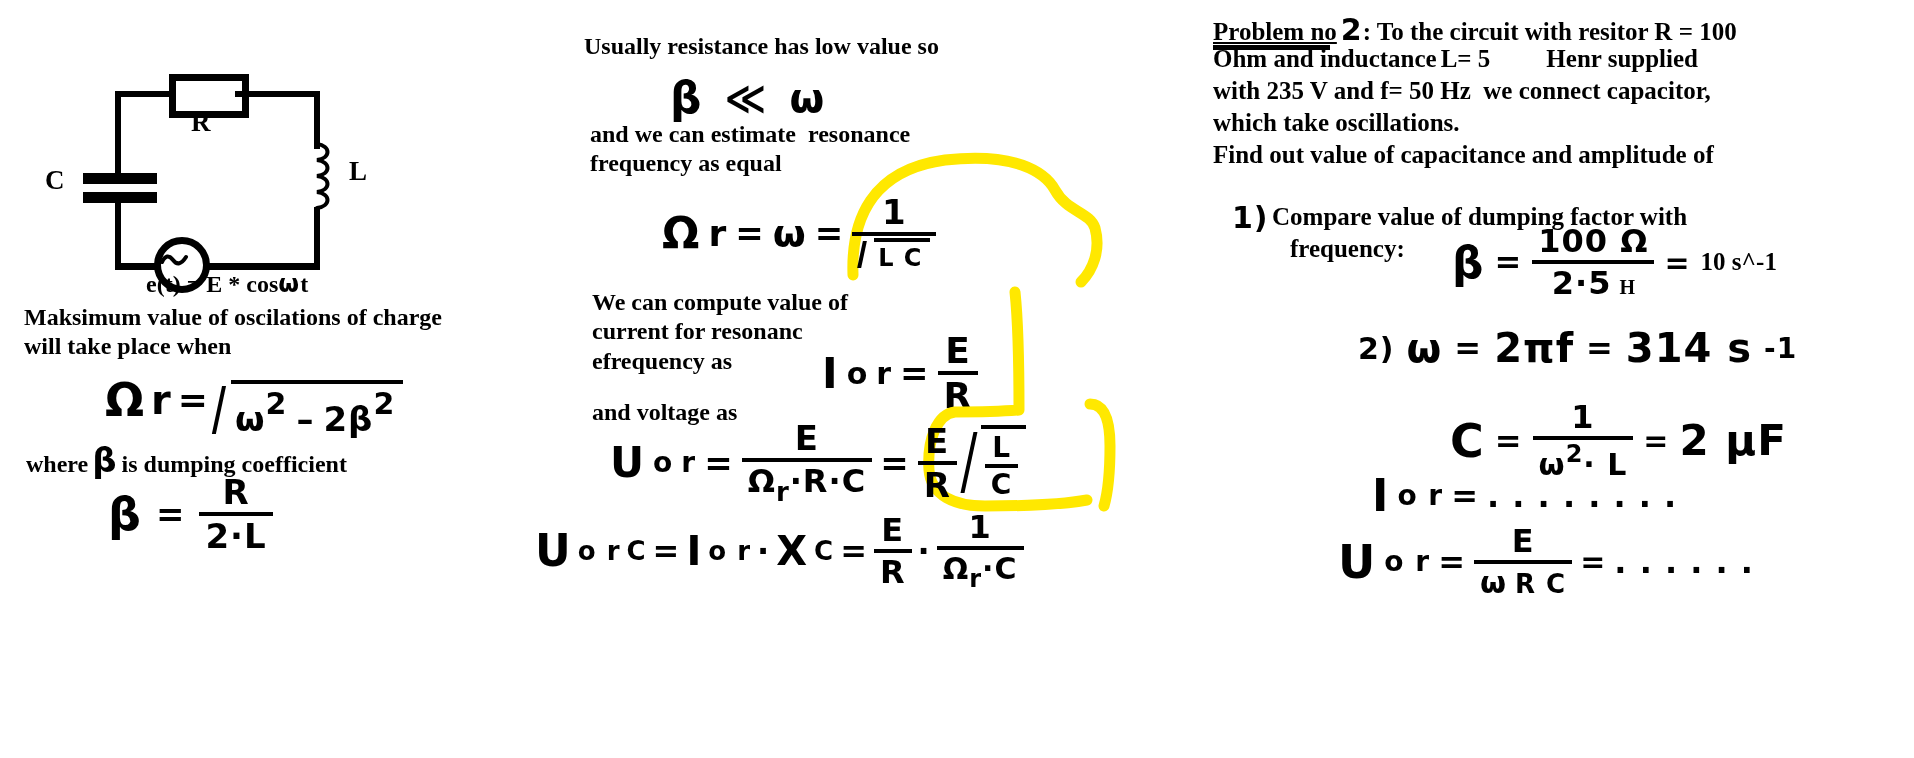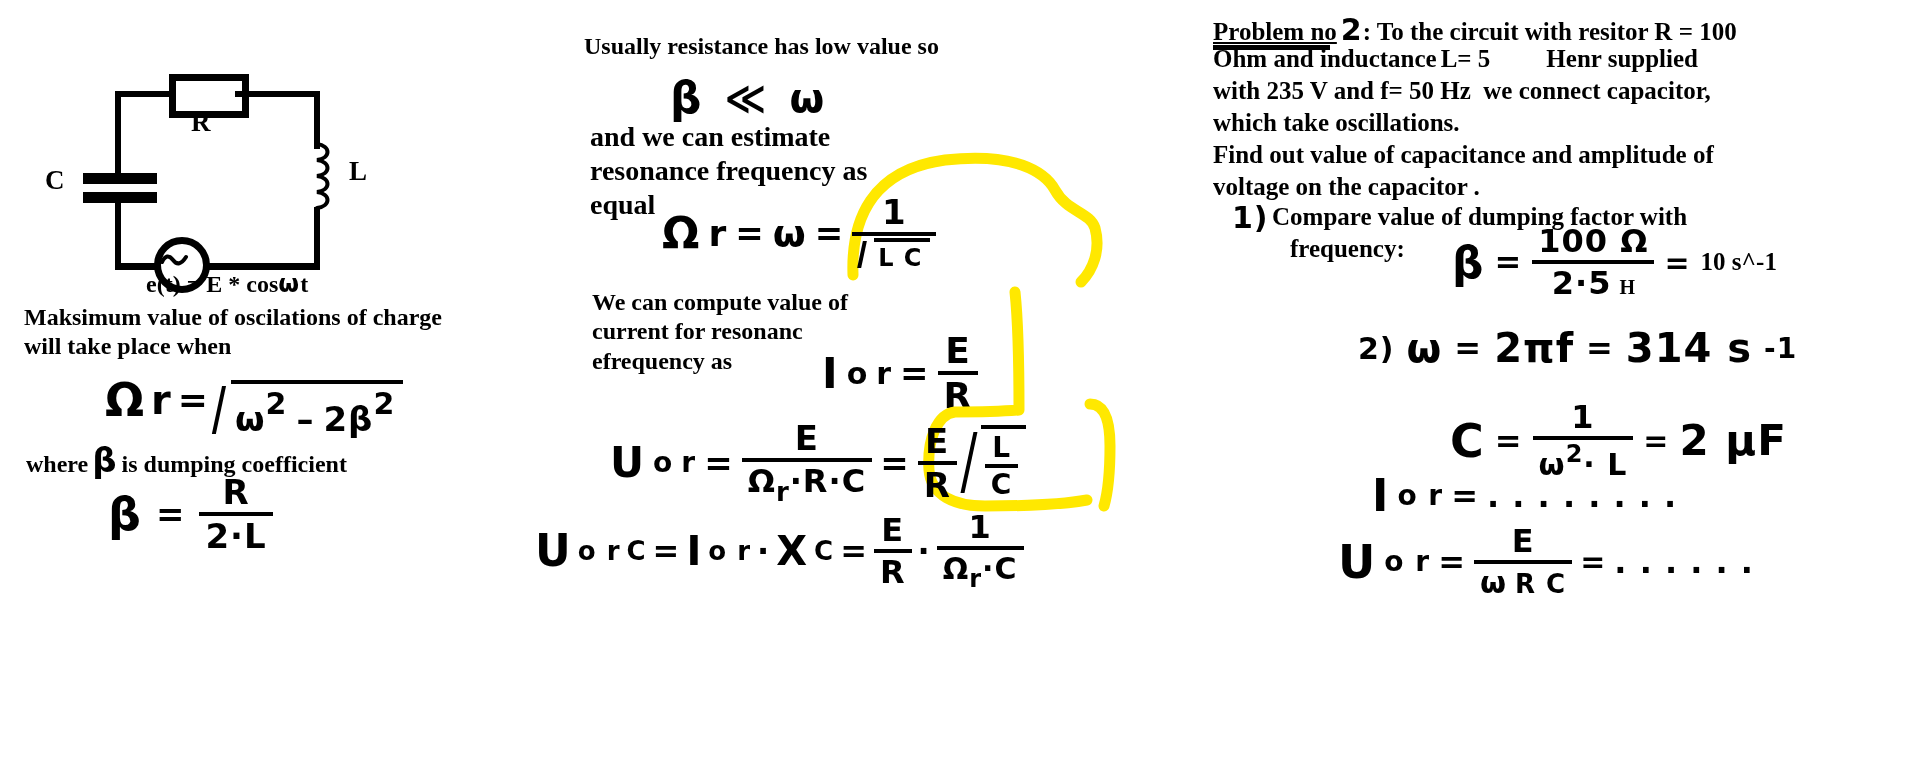--- a/index.html
+++ b/index.html
@@ -107,21 +107,21 @@
   </div>
 
   <div class="txt" style="left:584px;top:32px;width:390px;font-size:24px;">Usually resistance has low value so</div>
 
   <div style="position:absolute;left:670px;top:72px;display:flex;align-items:center;gap:22px;">
     <span class="hw" style="position:static;font-size:44px;">β</span>
     <span class="hw" style="position:static;font-size:40px;">≪</span>
     <span class="hw" style="position:static;font-size:40px;">ω</span>
   </div>
 
-  <div class="txt" style="left:590px;top:120px;width:340px;font-size:28px;">and we can estimate  resonance frequency as equal</div>
+  <div class="txt" style="left:590px;top:120px;width:340px;font-size:24px;">and we can estimate  resonance frequency as equal</div>
 
   <svg class="marker" style="left:845px;top:150px;" width="330" height="140" viewBox="0 0 330 140">
     <path d="M8 125 C6 70 26 20 100 10 C170 2 200 22 210 40 C222 62 245 62 250 78 C256 100 248 120 236 132" stroke="#ffe800" stroke-width="11" fill="none" stroke-linecap="round" stroke-linejoin="round"></path>
   </svg>
 
   <div style="position:absolute;left:662px;top:192px;display:flex;align-items:center;gap:8px;">
     <span class="hw" style="position:static;font-size:44px;">Ω</span>
     <span class="hw sub" style="position:static;font-size:36px;">r</span>
     <span class="hw" style="position:static;font-size:34px;">=</span>
     <span class="hw" style="position:static;font-size:38px;">ω</span>
@@ -142,20 +142,21 @@
     <span class="hw" style="position:static;font-size:42px;">I</span>
     <span class="hw sub" style="position:static;font-size:30px;">o</span>
     <span class="hw sub" style="position:static;font-size:30px;">r</span>
     <span class="hw" style="position:static;font-size:34px;">=</span>
     <span class="frac" style="font-size:36px;">
       <span class="num hw" style="position:static;">E</span>
       <span class="den hw" style="position:static;">R</span>
     </span>
   </div>
 
+  <div class="txt" style="left:592px;top:398px;width:240px;font-size:24px;">and voltage as</div>
 
   <svg class="marker" style="left:915px;top:290px;" width="200" height="225" viewBox="0 0 200 225">
     <path d="M100 2 C104 40 104 90 104 120 C80 122 60 122 40 122 C22 124 12 150 14 180 C16 206 40 216 70 216 C110 216 150 214 172 210" stroke="#ffe800" stroke-width="11" fill="none" stroke-linecap="round" stroke-linejoin="round"></path>
   </svg>
   <svg class="marker" style="left:1060px;top:400px;" width="60" height="110" viewBox="0 0 60 110">
     <path d="M30 4 C44 4 50 20 50 46 C50 72 48 92 44 106" stroke="#ffe800" stroke-width="11" fill="none" stroke-linecap="round"></path>
   </svg>
 
   <div style="position:absolute;left:610px;top:418px;display:flex;align-items:center;gap:8px;">
     <span class="hw" style="position:static;font-size:42px;">U</span>
@@ -215,21 +216,20 @@
 
   <div style="position:absolute;left:1213px;top:44px;">
     <span class="txt" style="position:static;font-size:25px;">Ohm and inductance</span>
     <span class="txt" style="position:static;font-size:25px;">L= 5</span>
     <span style="display:inline-block;width:52px;"></span><span class="txt" style="position:static;font-size:25px;">Henr supplied</span>
   </div>
 
   <div class="txt" style="left:1213px;top:76px;width:690px;font-size:25px;">with 235 V and f= 50 Hz  we connect capacitor,</div>
   <div class="txt" style="left:1213px;top:108px;width:690px;font-size:25px;">which take oscillations.</div>
   <div class="txt" style="left:1213px;top:140px;width:690px;font-size:25px;">Find out value of capacitance and amplitude of</div>
-  <div class="txt" style="left:1213px;top:172px;width:690px;font-size:25px;">voltage on the capacitor .</div>
 
   <div class="hw" style="left:1232px;top:200px;font-size:30px;">1)</div>
   <div class="txt" style="left:1272px;top:202px;width:460px;font-size:25px;">Compare value of dumping factor with</div>
   <div class="txt" style="left:1290px;top:234px;font-size:25px;">frequency:</div>
 
   <div style="position:absolute;left:1452px;top:222px;display:flex;align-items:center;gap:10px;">
     <span class="hw" style="position:static;font-size:44px;">β</span>
     <span class="hw" style="position:static;font-size:32px;">=</span>
     <span class="frac" style="font-size:32px;">
       <span class="num hw" style="position:static;">100 Ω</span>

